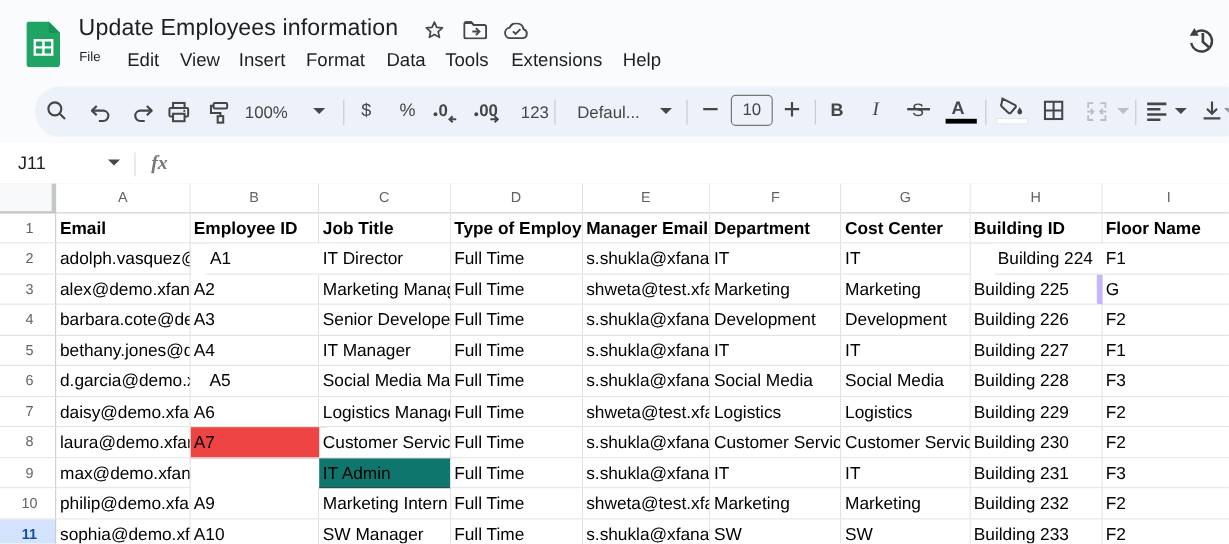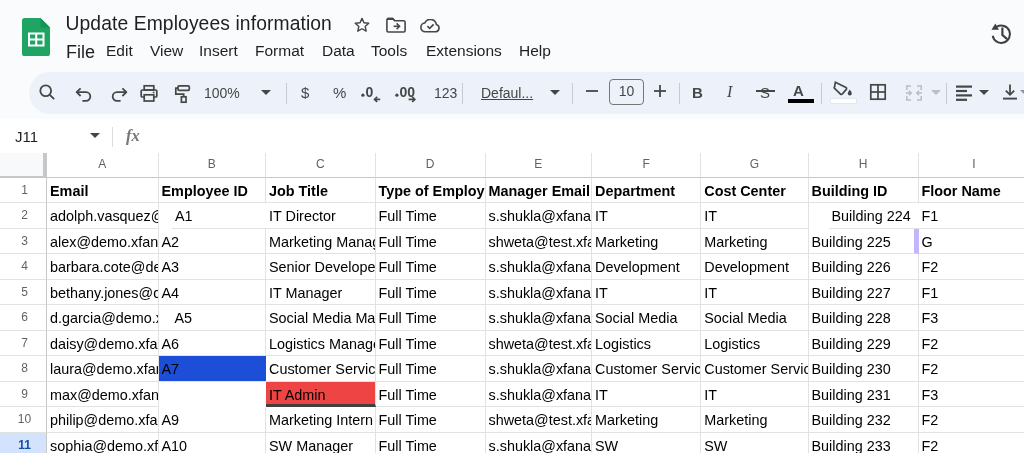--- a/index.html
+++ b/index.html
@@ -38,21 +38,21 @@
 <svg class="abs" style="left:420px;top:19px;" width="21" height="14" viewBox="0 0 24 16">
   <path d="M6 14.6 a5 5 0 0 1 -0.6 -9.96 a7 7 0 0 1 13.3 1.6 a4.3 4.3 0 0 1 -0.6 8.36 Z" fill="none" stroke="#444746" stroke-width="1.8"></path>
   <path d="M8.5 8.2 L11 10.7 L15.6 6.1" fill="none" stroke="#444746" stroke-width="1.8"></path>
 </svg>
 
 <svg class="abs" style="left:984px;top:18px;" width="34" height="34" viewBox="0 0 34 34">
   <path d="M12.95 8.67 A8.7 8.7 0 1 1 8.73 17.71" fill="none" stroke="#3c4043" stroke-width="2"></path>
   <path d="M7.45 11.77 L14.95 11.7 L11.35 5.41 Z" fill="#3c4043"></path>
   <path d="M18.4 9.6 L18.4 17.0 L23.2 21.1" fill="none" stroke="#3c4043" stroke-width="2.2"></path>
 </svg>
-<div class="abs" style="left:66px;top:42px;font-size:18px;color:#1f1f1f;">File</div>
+<div class="abs" style="left:66px;top:42px;font-size:11px;color:#1f1f1f;">File</div>
 <div class="abs" style="left:106px;top:42px;font-size:15.5px;color:#1f1f1f;">Edit</div>
 <div class="abs" style="left:150px;top:42px;font-size:15.5px;color:#1f1f1f;">View</div>
 <div class="abs" style="left:199px;top:42px;font-size:15.5px;color:#1f1f1f;">Insert</div>
 <div class="abs" style="left:255px;top:42px;font-size:15.5px;color:#1f1f1f;">Format</div>
 <div class="abs" style="left:322px;top:42px;font-size:15.5px;color:#1f1f1f;">Data</div>
 <div class="abs" style="left:371px;top:42px;font-size:15.5px;color:#1f1f1f;">Tools</div>
 <div class="abs" style="left:426px;top:42px;font-size:15.5px;color:#1f1f1f;">Extensions</div>
 <div class="abs" style="left:519px;top:42px;font-size:15.5px;color:#1f1f1f;">Help</div>
 
 <div class="abs" style="left:29px;top:71.5px;width:1011px;height:42.3px;background:#edf2fa;border-radius:21.2px;"></div>
@@ -92,21 +92,21 @@
   <path d="M17.2 12.9 L14.6 15.4 L17.2 17.9" fill="none" stroke="#444746" stroke-width="1.7"></path>
 </svg>
 <svg class="ic" style="left:394px;top:84px;" width="28" height="22" viewBox="0 0 28 22">
   <circle cx="2.9" cy="11.2" r="1.6" fill="#444746"></circle>
   <text x="5.4" y="12.8" font-size="14" font-weight="bold" fill="#444746" font-family="Liberation Sans">00</text>
   <path d="M14.6 15.4 h6.0" stroke="#444746" stroke-width="1.7"></path>
   <path d="M18.2 12.9 L20.8 15.4 L18.2 17.9" fill="none" stroke="#444746" stroke-width="1.7"></path>
 </svg>
     <div class="ttxt" style="left:434px;font-size:14px;top:85px;">123</div>
     <div class="sep" style="left:462px;"></div>
-    <div class="ttxt" style="left:481px;text-decoration:underline;">Defaul...</div>
+    <div class="ttxt" style="left:481px;">Defaul...</div>
     <div class="caret" style="left:550px;"></div>
     <div class="sep" style="left:572px;"></div>
 <svg class="ic" style="left:584px;top:83px;" width="16" height="16" viewBox="0 0 16 16">
   <line x1="2" y1="8" x2="14" y2="8" stroke="#444746" stroke-width="1.8"></line>
 </svg>
     <div class="abs" style="left:609px;top:79px;width:35px;height:26px;border:1.5px solid #747775;border-radius:4px;color:#444746;font-size:14px;text-align:center;line-height:23px;">10</div>
 <svg class="ic" style="left:652px;top:83px;" width="16" height="16" viewBox="0 0 16 16">
   <line x1="2" y1="8" x2="14" y2="8" stroke="#444746" stroke-width="1.8"></line>
   <line x1="8" y1="2" x2="8" y2="14" stroke="#444746" stroke-width="1.8"></line>
 </svg>
@@ -231,31 +231,31 @@
 <div class="abs" style="left:158.5px;top:330.5px;width:107.5px;height:25.5px;background:#fff;border-right:1px solid #e1e3e1;border-bottom:1px solid #e1e3e1;color:#000;font-size:14.4px;line-height:27.5px;padding-left:3px;white-space:nowrap;overflow:hidden;">A6</div>
 <div class="abs" style="left:266px;top:330.5px;width:109.5px;height:25.5px;background:#fff;border-right:1px solid #e1e3e1;border-bottom:1px solid #e1e3e1;color:#000;font-size:14.4px;line-height:27.5px;padding-left:3px;white-space:nowrap;overflow:hidden;">Logistics Manager</div>
 <div class="abs" style="left:375.5px;top:330.5px;width:110.0px;height:25.5px;background:#fff;border-right:1px solid #e1e3e1;border-bottom:1px solid #e1e3e1;color:#000;font-size:14.4px;line-height:27.5px;padding-left:3px;white-space:nowrap;overflow:hidden;">Full Time</div>
 <div class="abs" style="left:485.5px;top:330.5px;width:106.5px;height:25.5px;background:#fff;border-right:1px solid #e1e3e1;border-bottom:1px solid #e1e3e1;color:#000;font-size:14.4px;line-height:27.5px;padding-left:3px;white-space:nowrap;overflow:hidden;">shweta@test.xfanatical.com</div>
 <div class="abs" style="left:592px;top:330.5px;width:109.25px;height:25.5px;background:#fff;border-right:1px solid #e1e3e1;border-bottom:1px solid #e1e3e1;color:#000;font-size:14.4px;line-height:27.5px;padding-left:3px;white-space:nowrap;overflow:hidden;">Logistics</div>
 <div class="abs" style="left:701.25px;top:330.5px;width:107.25px;height:25.5px;background:#fff;border-right:1px solid #e1e3e1;border-bottom:1px solid #e1e3e1;color:#000;font-size:14.4px;line-height:27.5px;padding-left:3px;white-space:nowrap;overflow:hidden;">Logistics</div>
 <div class="abs" style="left:808.5px;top:330.5px;width:110.0px;height:25.5px;background:#fff;border-right:1px solid #e1e3e1;border-bottom:1px solid #e1e3e1;color:#000;font-size:14.4px;line-height:27.5px;padding-left:3px;white-space:nowrap;overflow:hidden;">Building 229</div>
 <div class="abs" style="left:918.5px;top:330.5px;width:112.0px;height:25.5px;background:#fff;border-right:1px solid #e1e3e1;border-bottom:1px solid #e1e3e1;color:#000;font-size:14.4px;line-height:27.5px;padding-left:3px;white-space:nowrap;overflow:hidden;">F2</div>
 <div class="abs" style="left:0;top:356.0px;width:47px;height:25.5px;background:#fff;border-right:1px solid #c5c8c6;border-bottom:1px solid #e1e3e1;color:#5f6368;font-size:12px;font-weight:normal;text-align:center;text-indent:3px;line-height:25.5px;">8</div>
 <div class="abs" style="left:47px;top:356.0px;width:111.5px;height:25.5px;background:#fff;border-right:1px solid #e1e3e1;border-bottom:1px solid #e1e3e1;color:#000;font-size:14.4px;line-height:27.5px;padding-left:3px;white-space:nowrap;overflow:hidden;">laura@demo.xfanatical.com</div>
-<div class="abs" style="left:158.5px;top:356.0px;width:113px;height:25.5px;background:#1d4ed8;border-right:1px solid #0369a1;border-bottom:1px solid #e1e3e1;color:#000;font-size:14.4px;line-height:27.5px;padding-left:3px;white-space:nowrap;overflow:hidden;">A7</div>
+<div class="abs" style="left:158.5px;top:356.0px;width:113px;height:25.5px;background:#ef4444;border-right:1px solid #0369a1;border-bottom:1px solid #e1e3e1;color:#000;font-size:14.4px;line-height:27.5px;padding-left:3px;white-space:nowrap;overflow:hidden;">A7</div>
 <div class="abs" style="left:266px;top:356.0px;width:109.5px;height:25.5px;background:#fff;border-right:1px solid #e1e3e1;border-bottom:1px solid #e1e3e1;color:#000;font-size:14.4px;line-height:27.5px;padding-left:3px;white-space:nowrap;overflow:hidden;">Customer Service Manager</div>
 <div class="abs" style="left:375.5px;top:356.0px;width:110.0px;height:25.5px;background:#fff;border-right:1px solid #e1e3e1;border-bottom:1px solid #e1e3e1;color:#000;font-size:14.4px;line-height:27.5px;padding-left:3px;white-space:nowrap;overflow:hidden;">Full Time</div>
 <div class="abs" style="left:485.5px;top:356.0px;width:106.5px;height:25.5px;background:#fff;border-right:1px solid #e1e3e1;border-bottom:1px solid #e1e3e1;color:#000;font-size:14.4px;line-height:27.5px;padding-left:3px;white-space:nowrap;overflow:hidden;">s.shukla@xfanatical.com</div>
 <div class="abs" style="left:592px;top:356.0px;width:109.25px;height:25.5px;background:#fff;border-right:1px solid #e1e3e1;border-bottom:1px solid #e1e3e1;color:#000;font-size:14.4px;line-height:27.5px;padding-left:3px;white-space:nowrap;overflow:hidden;">Customer Service</div>
 <div class="abs" style="left:701.25px;top:356.0px;width:107.25px;height:25.5px;background:#fff;border-right:1px solid #e1e3e1;border-bottom:1px solid #e1e3e1;color:#000;font-size:14.4px;line-height:27.5px;padding-left:3px;white-space:nowrap;overflow:hidden;">Customer Service</div>
 <div class="abs" style="left:808.5px;top:356.0px;width:110.0px;height:25.5px;background:#fff;border-right:1px solid #e1e3e1;border-bottom:1px solid #e1e3e1;color:#000;font-size:14.4px;line-height:27.5px;padding-left:3px;white-space:nowrap;overflow:hidden;">Building 230</div>
 <div class="abs" style="left:918.5px;top:356.0px;width:112.0px;height:25.5px;background:#fff;border-right:1px solid #e1e3e1;border-bottom:1px solid #e1e3e1;color:#000;font-size:14.4px;line-height:27.5px;padding-left:3px;white-space:nowrap;overflow:hidden;">F2</div>
 <div class="abs" style="left:0;top:381.5px;width:47px;height:25.5px;background:#fff;border-right:1px solid #c5c8c6;border-bottom:1px solid #e1e3e1;color:#5f6368;font-size:12px;font-weight:normal;text-align:center;text-indent:3px;line-height:25.5px;">9</div>
 <div class="abs" style="left:47px;top:381.5px;width:111.5px;height:25.5px;background:#fff;border-right:1px solid #e1e3e1;border-bottom:1px solid #e1e3e1;color:#000;font-size:14.4px;line-height:27.5px;padding-left:3px;white-space:nowrap;overflow:hidden;">max@demo.xfanatical.com</div>
-<div class="abs" style="left:266px;top:381.5px;width:109.5px;height:25.5px;background:#ef4444;border-right:1px solid #e1e3e1;border-bottom:3px solid #404040;color:#000;font-size:14.4px;line-height:27.5px;padding-left:3px;white-space:nowrap;overflow:hidden;">IT Admin</div>
+<div class="abs" style="left:266px;top:381.5px;width:109.5px;height:25.5px;background:#0f766e;border-right:1px solid #e1e3e1;border-bottom:1px solid #404040;color:#000;font-size:14.4px;line-height:27.5px;padding-left:3px;white-space:nowrap;overflow:hidden;">IT Admin</div>
 <div class="abs" style="left:375.5px;top:381.5px;width:110.0px;height:25.5px;background:#fff;border-right:1px solid #e1e3e1;border-bottom:1px solid #e1e3e1;color:#000;font-size:14.4px;line-height:27.5px;padding-left:3px;white-space:nowrap;overflow:hidden;">Full Time</div>
 <div class="abs" style="left:485.5px;top:381.5px;width:106.5px;height:25.5px;background:#fff;border-right:1px solid #e1e3e1;border-bottom:1px solid #e1e3e1;color:#000;font-size:14.4px;line-height:27.5px;padding-left:3px;white-space:nowrap;overflow:hidden;">s.shukla@xfanatical.com</div>
 <div class="abs" style="left:592px;top:381.5px;width:109.25px;height:25.5px;background:#fff;border-right:1px solid #e1e3e1;border-bottom:1px solid #e1e3e1;color:#000;font-size:14.4px;line-height:27.5px;padding-left:3px;white-space:nowrap;overflow:hidden;">IT</div>
 <div class="abs" style="left:701.25px;top:381.5px;width:107.25px;height:25.5px;background:#fff;border-right:1px solid #e1e3e1;border-bottom:1px solid #e1e3e1;color:#000;font-size:14.4px;line-height:27.5px;padding-left:3px;white-space:nowrap;overflow:hidden;">IT</div>
 <div class="abs" style="left:808.5px;top:381.5px;width:110.0px;height:25.5px;background:#fff;border-right:1px solid #e1e3e1;border-bottom:1px solid #e1e3e1;color:#000;font-size:14.4px;line-height:27.5px;padding-left:3px;white-space:nowrap;overflow:hidden;">Building 231</div>
 <div class="abs" style="left:918.5px;top:381.5px;width:112.0px;height:25.5px;background:#fff;border-right:1px solid #e1e3e1;border-bottom:1px solid #e1e3e1;color:#000;font-size:14.4px;line-height:27.5px;padding-left:3px;white-space:nowrap;overflow:hidden;">F3</div>
 <div class="abs" style="left:0;top:407.0px;width:47px;height:25.5px;background:#fff;border-right:1px solid #c5c8c6;border-bottom:1px solid #e1e3e1;color:#5f6368;font-size:12px;font-weight:normal;text-align:center;text-indent:3px;line-height:25.5px;">10</div>
 <div class="abs" style="left:47px;top:407.0px;width:111.5px;height:25.5px;background:#fff;border-right:1px solid #e1e3e1;border-bottom:1px solid #e1e3e1;color:#000;font-size:14.4px;line-height:27.5px;padding-left:3px;white-space:nowrap;overflow:hidden;">philip@demo.xfanatical.com</div>
 <div class="abs" style="left:158.5px;top:407.0px;width:107.5px;height:25.5px;background:#fff;border-right:1px solid #e1e3e1;border-bottom:1px solid #e1e3e1;color:#000;font-size:14.4px;line-height:27.5px;padding-left:3px;white-space:nowrap;overflow:hidden;">A9</div>
 <div class="abs" style="left:266px;top:407.0px;width:109.5px;height:25.5px;background:#fff;border-right:1px solid #e1e3e1;border-bottom:1px solid #e1e3e1;color:#000;font-size:14.4px;line-height:27.5px;padding-left:3px;white-space:nowrap;overflow:hidden;">Marketing Intern</div>

